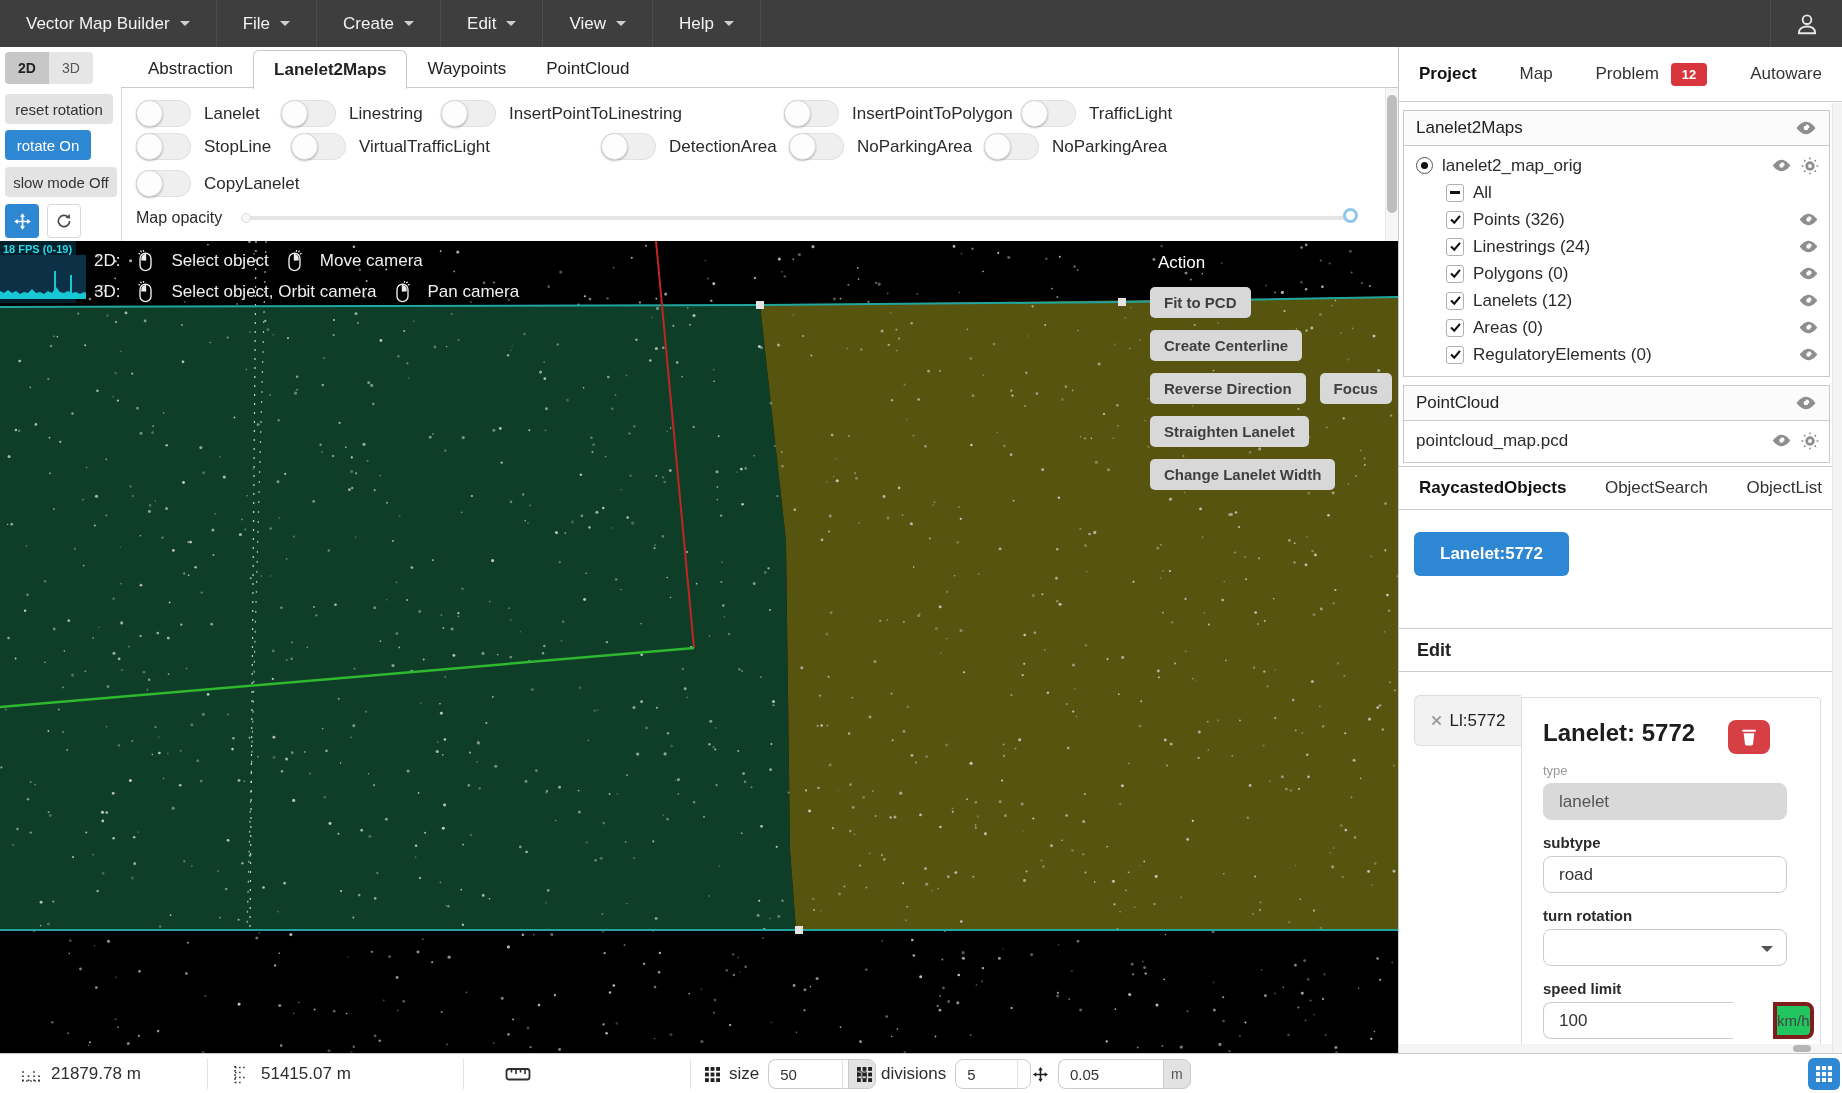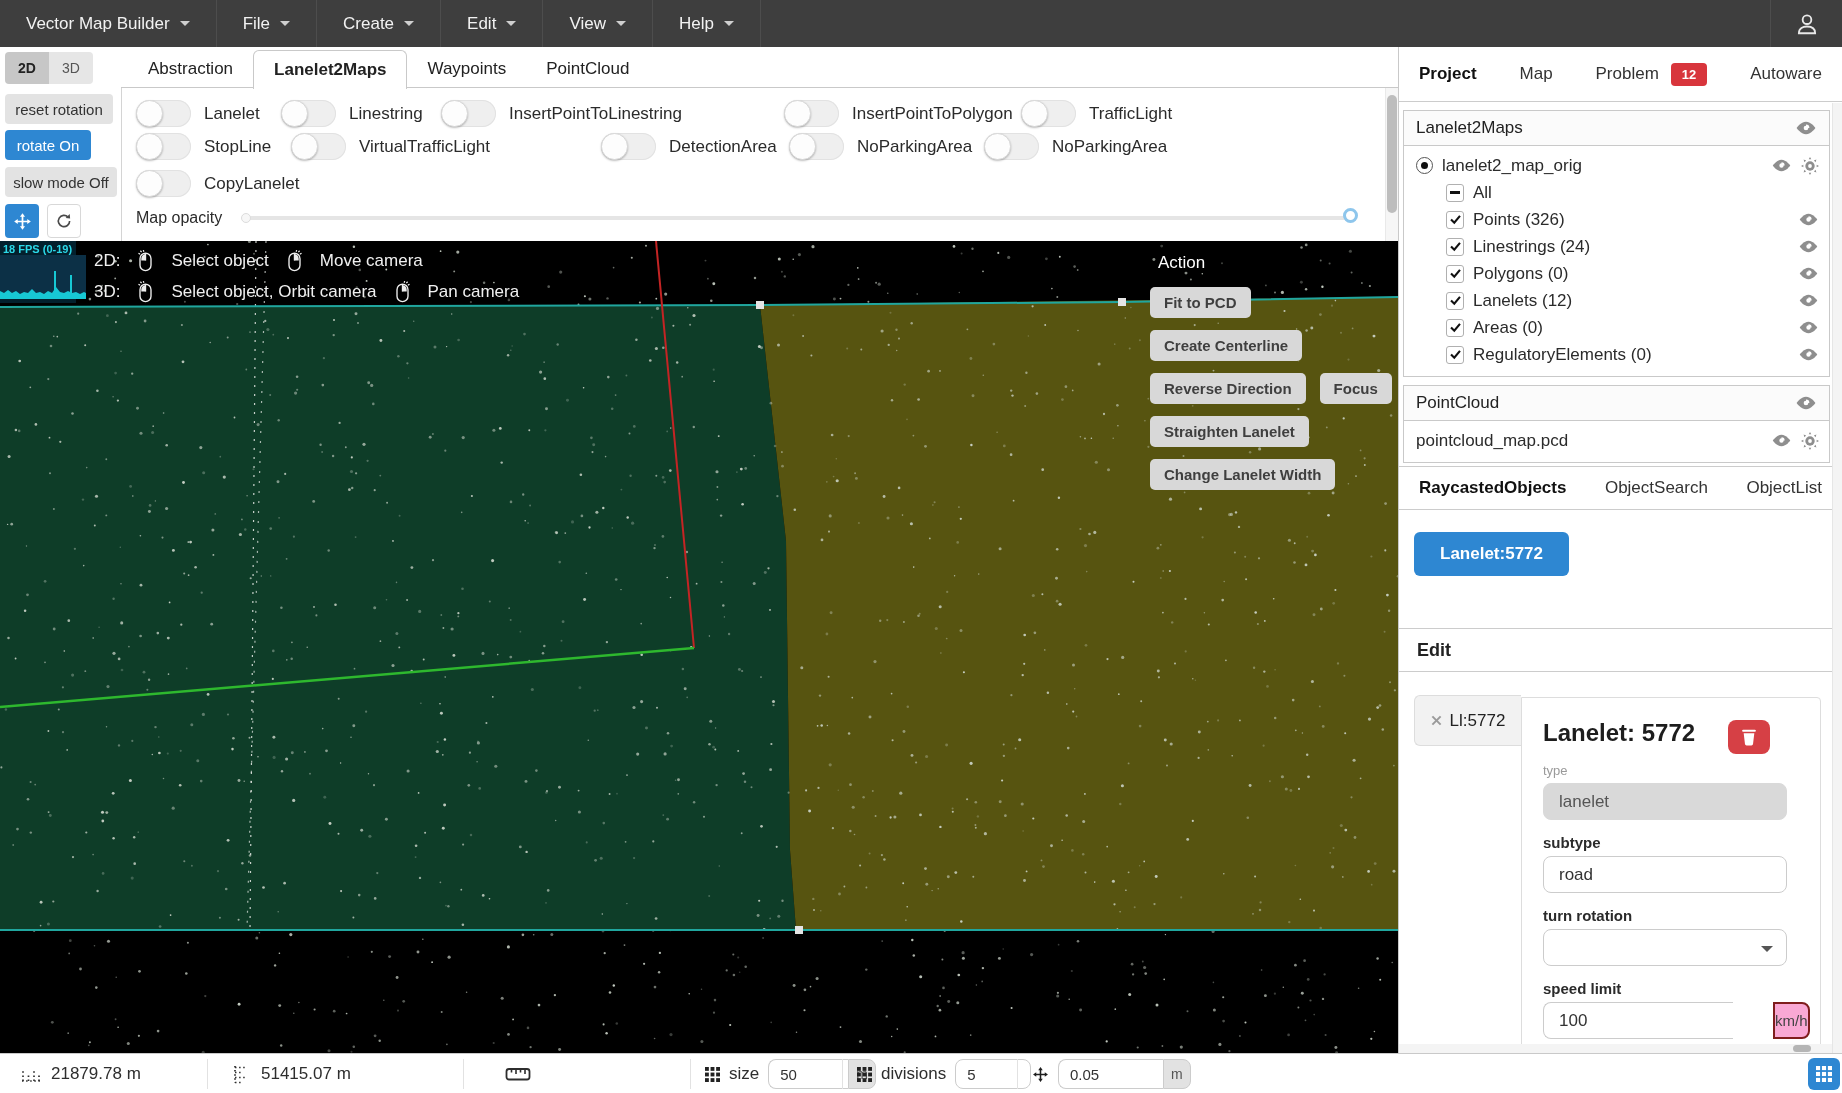--- a/index.html
+++ b/index.html
@@ -78,21 +78,21 @@
   .card h2 { font-size:24px; color:#1d1d1d; margin:21px 0 0; font-weight:bold; }
   .trash-btn { position:absolute; left:206px; top:22px; width:42px; height:34px; background:#d64045; border:none; border-radius:8px; display:flex; align-items:center; justify-content:center; }
   .flbl-sm { font-size:13px; color:#9a9a9a; margin-top:16px; }
   .flbl { font-size:15px; font-weight:bold; color:#2b2b2b; margin-top:14px; }
   .ipt { height:37px; width:244px; border:1px solid #ccc; border-radius:8px; font-family:inherit; font-size:17px; padding:0 15px; color:#333; background:#fff; outline:none; margin-top:5px; display:block; }
   .ipt.disabled { background:#d9d9d9; border-color:#d9d9d9; color:#555; }
   .selectbox { position:relative; height:37px; width:244px; border:1px solid #ccc; border-radius:8px; margin-top:5px; background:#fff; }
   .selectbox .caret { position:absolute; right:13px; top:16px; width:0; height:0; border-left:6px solid transparent; border-right:6px solid transparent; border-top:6px solid #555; }
   .igroup { display:flex; margin-top:5px; }
   .igroup input { height:37px; width:190px; border:1px solid #ccc; border-right:none; border-radius:8px 0 0 8px; font-family:inherit; font-size:17px; padding:0 15px; color:#333; outline:none; }
-  .iaddon { height:37px; width:54px; background:#f9a8d4; border:2px solid #7f1d1d; border-radius:0 8px 8px 0; display:flex; align-items:center; justify-content:center; font-size:15px; color:#444;margin-left:40px; }
+  .iaddon { height:37px; width:54px; background:#22c55e; border:4px solid #7f1d1d; border-radius:0 8px 8px 0; display:flex; align-items:center; justify-content:center; font-size:15px; color:#444;margin-left:40px; }
   .h-sb { position:absolute; left:0; bottom:0; right:10px; height:9px; background:#f4f4f4; }
   .h-sb .thumb { position:absolute; right:22px; top:1px; width:18px; height:7px; background:#b5b5b5; border-radius:4px; }
 
   
   .statusbar { position:absolute; left:0; top:1053px; width:1842px; height:40px; background:#fff; border-top:1px solid #c9c9c9; z-index:20; }
   .sb-item { position:absolute; top:0; height:40px; display:flex; align-items:center; gap:9px; font-size:17px; color:#2e2e2e; }
   .sdiv { position:absolute; top:5px; height:30px; width:1px; background:#e2e2e2; }
   .sipt { height:30px; border:1px solid #ccc; border-radius:8px; font-family:inherit; font-size:15px; padding:0 11px; color:#333; outline:none; }
   .sgroup { display:flex; align-items:stretch; }
   .sgroup .sipt { border-radius:8px 0 0 8px; border-right:none; }

